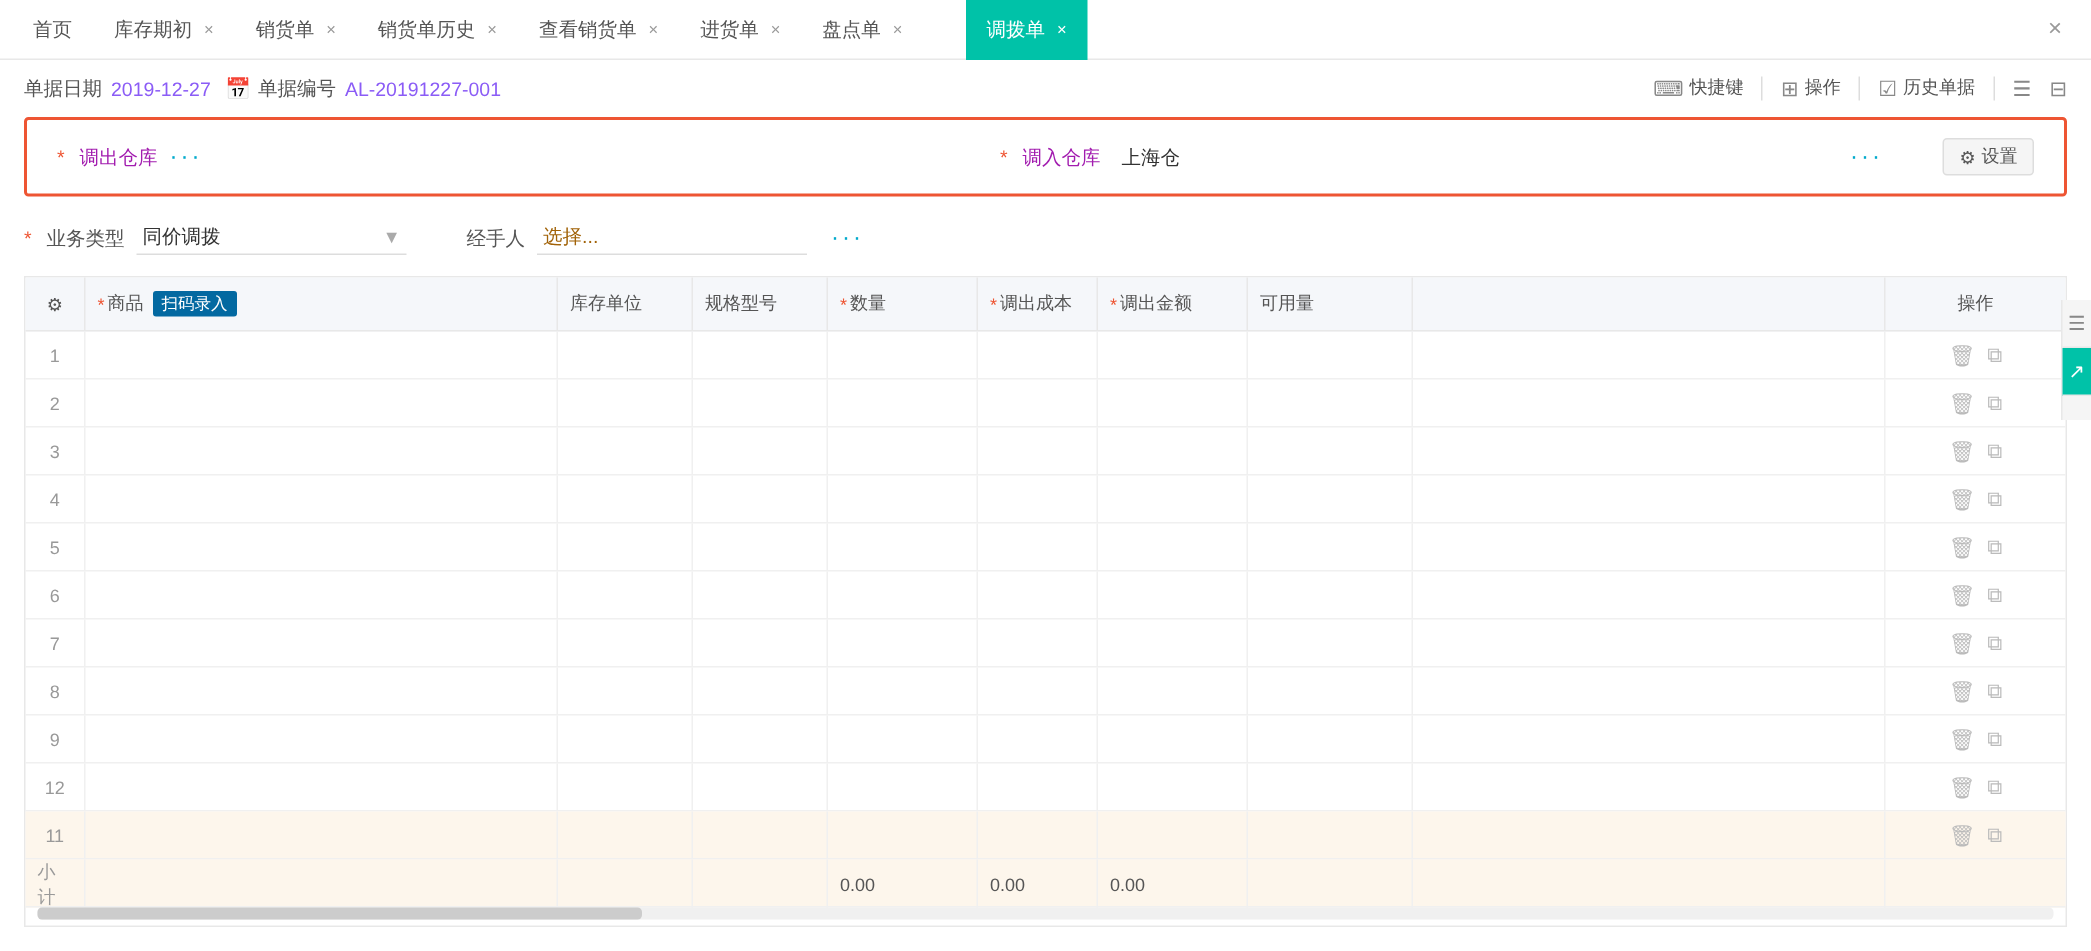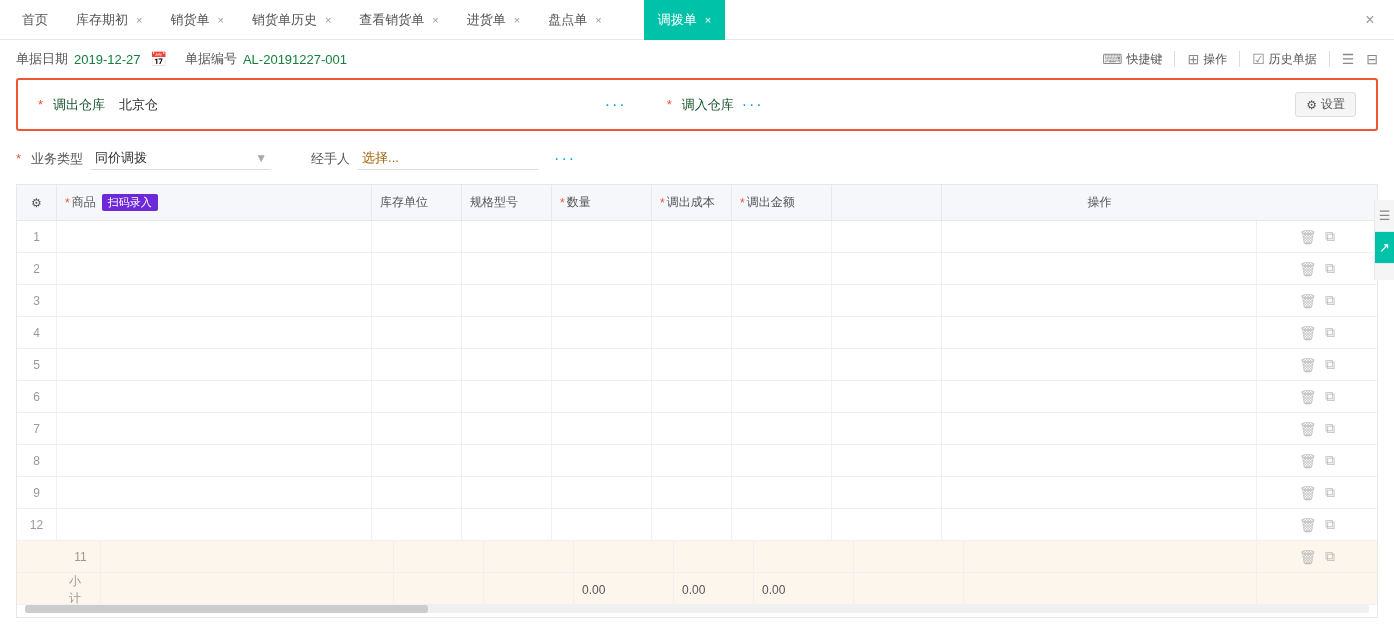--- a/index.html
+++ b/index.html
@@ -26,25 +26,25 @@
     .nav-close-btn {
       margin-left: auto; width: 32px; height: 32px; display: flex; align-items: center;
       justify-content: center; cursor: pointer; font-size: 16px; color: #999;
     }
 
     
     .content { padding: 10px 16px; background: #fff; }
 
     
     .header-row {
-      display: flex; align-items: center; gap: 17px; margin-bottom: 10px;
+      display: flex; align-items: flex-start; gap: 4px; margin-bottom: 10px;
     }
     .field-group { display: flex; align-items: center; gap: 6px; }
     .field-label { color: #555; font-size: 13px; }
-    .field-value { color: #15803d; font-size: 13px; }
+    .field-value { color: #8b5cf6; font-size: 13px; }
     .calendar-icon { font-size: 14px; color: #999; cursor: pointer; margin-left: 4px; }
 
     
     .header-toolbar {
       margin-left: auto; display: flex; align-items: center; gap: 12px;
     }
     .toolbar-btn {
       display: flex; align-items: center; gap: 4px; cursor: pointer;
       color: #555; font-size: 12px;
     }
@@ -52,21 +52,21 @@
     .toolbar-divider { width: 1px; height: 16px; background: #ddd; }
 
     
     .config-box {
       border: 2px solid #e53; border-radius: 3px; padding: 12px 20px;
       display: flex; align-items: center; gap: 40px; margin-bottom: 12px;
       position: relative;
     }
     .config-field { display: flex; align-items: center; gap: 8px; flex: 1; }
     .required-star { color: #e53; margin-right: 2px; }
-    .config-label { color: #14532d; }
+    .config-label { color: #a21caf; }
     .config-value { color: #333; font-weight: 500; margin-left: 6px; flex: 1; }
     .more-btn { color: #00aacc; font-size: 16px; cursor: pointer; letter-spacing: 2px; }
     .config-setting-btn {
       display: flex; align-items: center; gap: 4px; background: #f5f5f5;
       border: 1px solid #ddd; padding: 3px 10px; border-radius: 3px; cursor: pointer;
       font-size: 12px; color: #555; white-space: nowrap;
     }
 
     
     .form-row {
@@ -90,33 +90,33 @@
       background: #f5f7fa; border-bottom: 1px solid #e8e8e8;
       align-items: center; height: 36px;
     }
     .th {
       padding: 0 8px; font-size: 12px; color: #555; font-weight: 500;
       display: flex; align-items: center; border-right: 1px solid #e8e8e8; height: 100%;
     }
     .th:last-child { border-right: none; }
     .th-required { color: #e53; margin-right: 2px; }
     .scan-btn {
-      background: #6d28d9; color: #fff; padding: 1px 6px; border-radius: 2px;
+      background: #0369a1; color: #fff; padding: 1px 6px; border-radius: 2px;
       font-size: 11px; cursor: pointer; margin-left: 6px; white-space: nowrap;
     }
     .th-settings { display: flex; align-items: center; justify-content: center; cursor: pointer; }
     .th-ops { display: flex; align-items: center; justify-content: center; }
 
     .table-body {}
     .table-row {
       display: grid;
       grid-template-columns: 40px 1fr 90px 90px 100px 80px 100px 110px 1fr 120px;
       border-bottom: 1px solid #f0f0f0; align-items: center; height: 32px;
     }
-    .table-row.subtotal { background: #fdf6ec; padding-left: 44px; }
+    .table-row.subtotal { background: #fdf6ec; }
     .td {
       padding: 0 8px; font-size: 12px; color: #555; border-right: 1px solid #f0f0f0;
       height: 100%; display: flex; align-items: center;
     }
     .td:last-child { border-right: none; }
     .td-ops { justify-content: center; gap: 8px; }
     .row-num { justify-content: center; color: #999; }
     .op-icon { color: #bbb; cursor: pointer; font-size: 14px; }
 
     
@@ -213,26 +213,26 @@
       <div class="toolbar-btn">
         <span class="toolbar-icon">⊟</span>
       </div>
     </div>
   </div>
 
   <div class="config-box">
     <div class="config-field">
       <span class="required-star">*</span>
       <span class="config-label">调出仓库</span>
-      <span class="config-value">北京仓</span>
       <span class="more-btn">···</span>
     </div>
     <div class="config-field">
       <span class="required-star">*</span>
       <span class="config-label">调入仓库</span>
+      <span class="config-value">上海仓</span>
       <span class="more-btn">···</span>
     </div>
     <div class="config-setting-btn">
       <span>⚙</span>
       <span>设置</span>
     </div>
   </div>
 
   <div class="form-row">
     <div class="form-field">
@@ -271,20 +271,23 @@
         <span>数量</span>
       </div>
       <div class="th">
         <span class="th-required">*</span>
         <span>调出成本</span>
       </div>
       <div class="th">
         <span class="th-required">*</span>
         <span>调出金额</span>
       </div>
+      <div class="th">
+        <span>可用量</span>
+      </div>
       <div class="th"></div>
       <div class="th th-ops">
         <span>操作</span>
       </div>
     </div>
     <div class="table-body">
 
       <div class="table-row">
         <div class="td row-num">1</div>
         <div class="td"></div>

